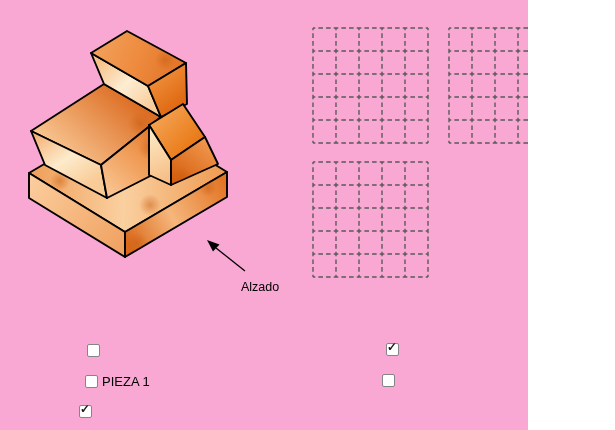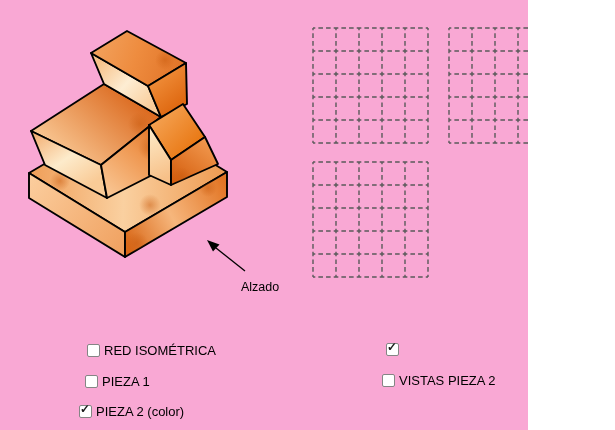--- a/index.html
+++ b/index.html
@@ -186,43 +186,40 @@
           <line x1="405" y1="162" x2="405" y2="277" stroke="#5a5a5a" stroke-width="1.4" stroke-dasharray="4.6 3.07" stroke-dashoffset="2.3"></line>
           <line x1="428" y1="162" x2="428" y2="277" stroke="#5a5a5a" stroke-width="1.4" stroke-dasharray="4.6 3.07" stroke-dashoffset="2.3"></line>
         </g>
       </g>
   </svg>
 
   <label class="cb-row" style="left:87px;top:344px">
     <span class="cb-box">
         <span class="cb-mark"></span>
       </span>
-    <span class="cb-label">RED ISOMÉTRICA</span>
   </label>
 
   <label class="cb-row" style="left:85px;top:375px">
     <span class="cb-box">
         <span class="cb-mark"></span>
       </span>
     <span class="cb-label">PIEZA 1</span>
   </label>
 
   <label class="cb-row" style="left:79px;top:405px">
     <span class="cb-box">
         <span class="cb-mark">✓</span>
       </span>
-    <span class="cb-label">PIEZA 2 (color)</span>
   </label>
 
   <label class="cb-row" style="left:386px;top:343px">
     <span class="cb-box">
         <span class="cb-mark">✓</span>
       </span>
   </label>
 
   <label class="cb-row" style="left:382px;top:374px">
     <span class="cb-box">
         <span class="cb-mark"></span>
       </span>
-    <span class="cb-label">VISTAS PIEZA 2</span>
   </label>
 
 </div>
 
 </body></html>

